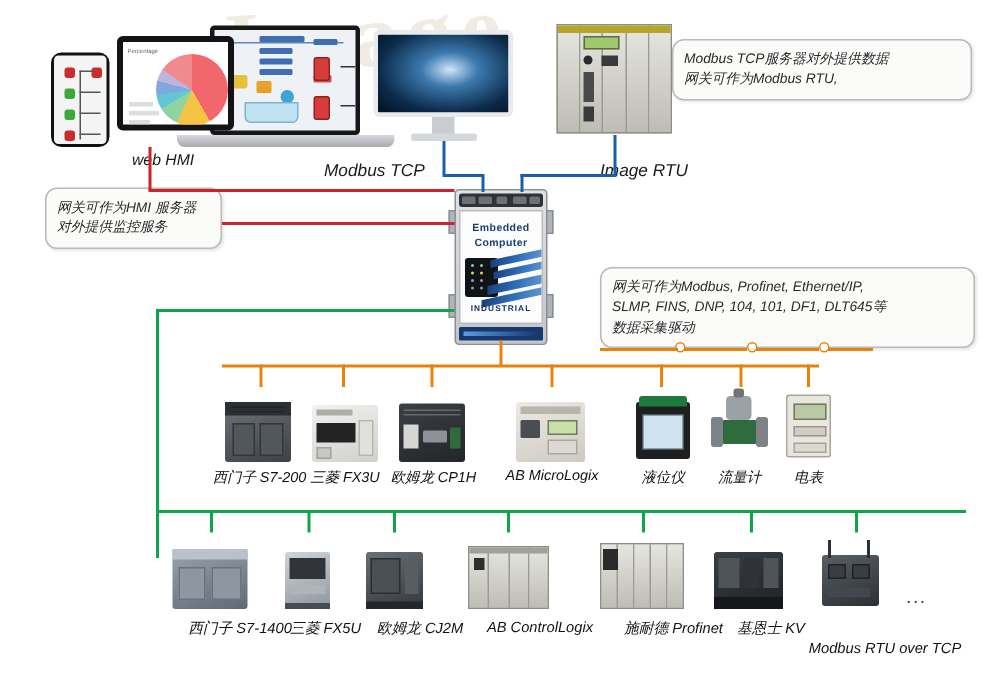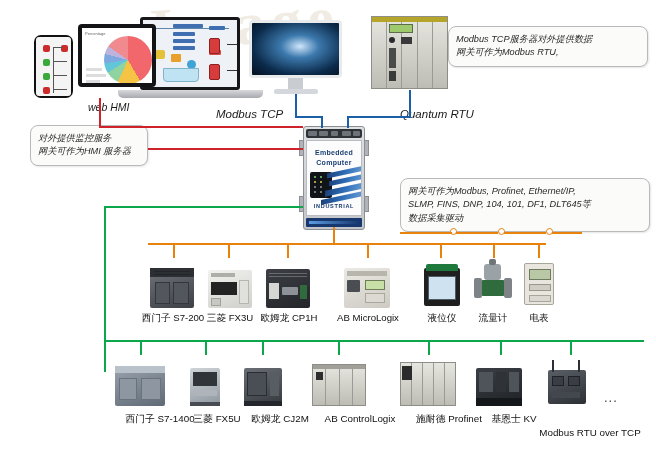--- a/index.html
+++ b/index.html
@@ -50,21 +50,21 @@
   
   .lbl {
     position: absolute; font-style: italic; color: #1a1a1a;
     white-space: nowrap;
   }
   #lbl-webhmi     { left: 88px;  top: 101px; font-size: 10.5px; }
   #lbl-modbus-tcp { left: 216px; top: 108px; font-size: 11.5px; }
   #lbl-modbus-rtu { left: 400px; top: 108px; font-size: 11.5px; }
 
   .dev-label {
-    position: absolute; font-size: 9.6px;
+    position: absolute; font-style: italic; font-size: 9.6px;
     color: #111; white-space: nowrap; text-align: center;
   }
   .dev-label.b { font-size: 9.8px; }
 
   
   .ln { position: absolute; }
   .ln.red   { background: #d0222a; }
   .ln.blue  { background: #1b5fa8; }
   .ln.green { background: #0ba84b; }
   .ln.orange{ background: #e8820c; }
@@ -271,30 +271,30 @@
       <div class="slot"></div>
         <div class="slot"></div>
     </div>
     <div class="rack-top" style="left:372px;top:17px;width:75px;height:5px;"></div>
     <div class="rack-lcd" style="left:389px;top:24px;width:24px;height:9px;"></div>
     <div style="position:absolute;left:389px;top:37px;width:6px;height:6px;border-radius:50%;background:#2b2b2b;"></div>
     <div style="position:absolute;left:401px;top:37px;width:11px;height:7px;background:#3a3a3a;"></div>
     <div style="position:absolute;left:389px;top:48px;width:7px;height:20px;background:#4a4a4a;"></div>
     <div style="position:absolute;left:389px;top:71px;width:7px;height:10px;background:#3a3a3a;"></div>
   </div>
-  <div class="lbl" id="lbl-modbus-rtu">Quantum RTU</div>
+  <div class="lbl" id="lbl-modbus-rtu">Image RTU</div>
 
   <div class="callout" id="callout-modbus">
     <div>Modbus TCP服务器对外提供数据</div>
     <div>网关可作为Modbus RTU,</div>
   </div>
 
   <div class="callout" id="callout-hmi">
+    <div>网关可作为HMI 服务器</div>
     <div>对外提供监控服务</div>
-    <div>网关可作为HMI 服务器</div>
   </div>
 
   <div class="callout" id="callout-driver">
     <div>网关可作为Modbus, Profinet, Ethernet/IP,</div>
     <div>SLMP, FINS, DNP, 104, 101, DF1, DLT645等</div>
     <div>数据采集驱动</div>
   </div>
 
 
   <div>

